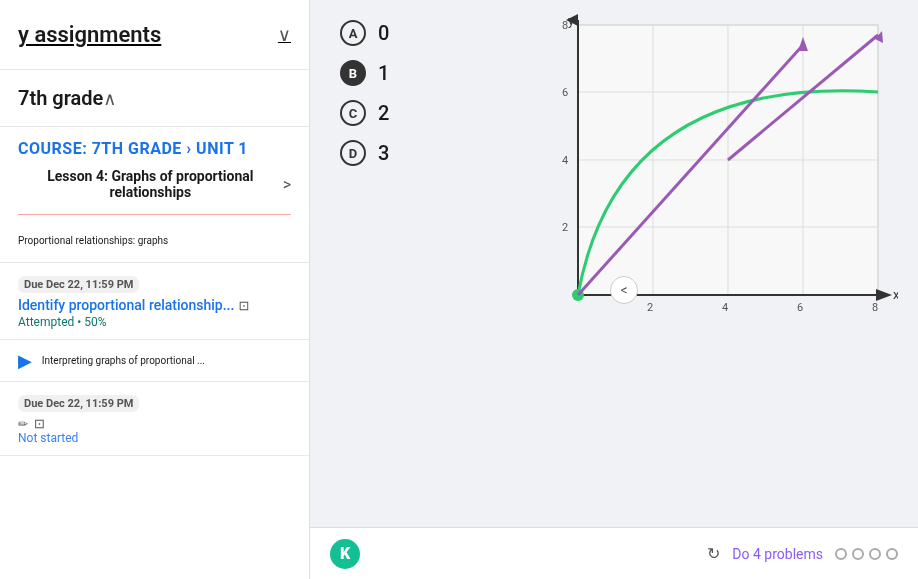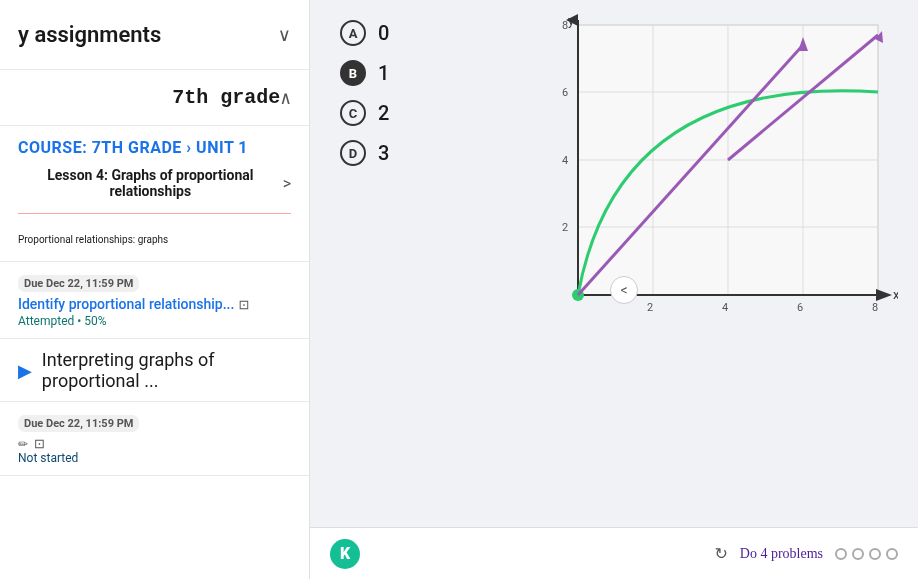--- a/index.html
+++ b/index.html
@@ -24,39 +24,39 @@
       overflow-y: auto;
     }
 
     .sidebar-header {
       display: flex;
       align-items: center;
       justify-content: space-between;
       padding: 22px 18px;
       border-bottom: 1px solid #e8e8e8;
       cursor: pointer;
+      text-decoration: underline;
     }
     .sidebar-header-title {
       font-size: 22px;
       font-weight: 600;
       color: #1a1a1a;
     }
     .sidebar-header-chevron {
       font-size: 18px;
       color: #555;
     }
 
     .grade-header {
       display: flex;
       align-items: center;
-      justify-content: flex-end;
+      justify-content: flex-start;
       padding: 16px 18px;
       border-bottom: 1px solid #e8e8e8;
       cursor: pointer;
-      font-family: Liberation Mono, monospace;
     }
     .grade-header-title {
       font-size: 20px;
       font-weight: 600;
       color: #1a1a1a;
     }
     .grade-header-chevron {
       font-size: 18px;
       color: #555;
     }
@@ -135,39 +135,39 @@
       align-items: center;
       padding: 10px 18px;
       border-bottom: 1px solid #e8e8e8;
       gap: 10px;
     }
     .play-icon {
       color: #1a73e8;
       font-size: 18px;
     }
     .assignment-row-title {
-      font-size: 18px;
+      font-size: 10px;
       color: #1a1a1a;
     }
 
     .assignment-item2 {
       padding: 10px 18px;
       border-bottom: 1px solid #e8e8e8;
     }
     .assignment-title2 {
       font-size: 14px;
       color: #1a73e8;
       font-weight: 500;
       display: flex;
       align-items: center;
       gap: 6px;
     }
     .not-started {
       font-size: 12px;
-      color: #0c4a6e;
+      color: #3b82f6;
     }
 
     .collapse-btn {
       position: absolute;
       left: 300px;
       top: 50%;
       transform: translateY(-50%);
       background: #fff;
       border: 1px solid #ccc;
       border-radius: 50%;
@@ -265,25 +265,24 @@
       font-weight: 900;
       font-size: 16px;
     }
     .bottom-right {
       display: flex;
       align-items: center;
       gap: 12px;
     }
     .do-n-problems {
       font-size: 14px;
-      color: #4c1d95;
+      color: #8b5cf6;
       display: flex;
       align-items: center;
       gap: 8px;
-      font-family: Liberation Serif, serif;
     }
     .refresh-icon {
       font-size: 16px;
       color: #555;
       cursor: pointer;
     }
     .progress-dots {
       display: flex;
       gap: 5px;
     }

